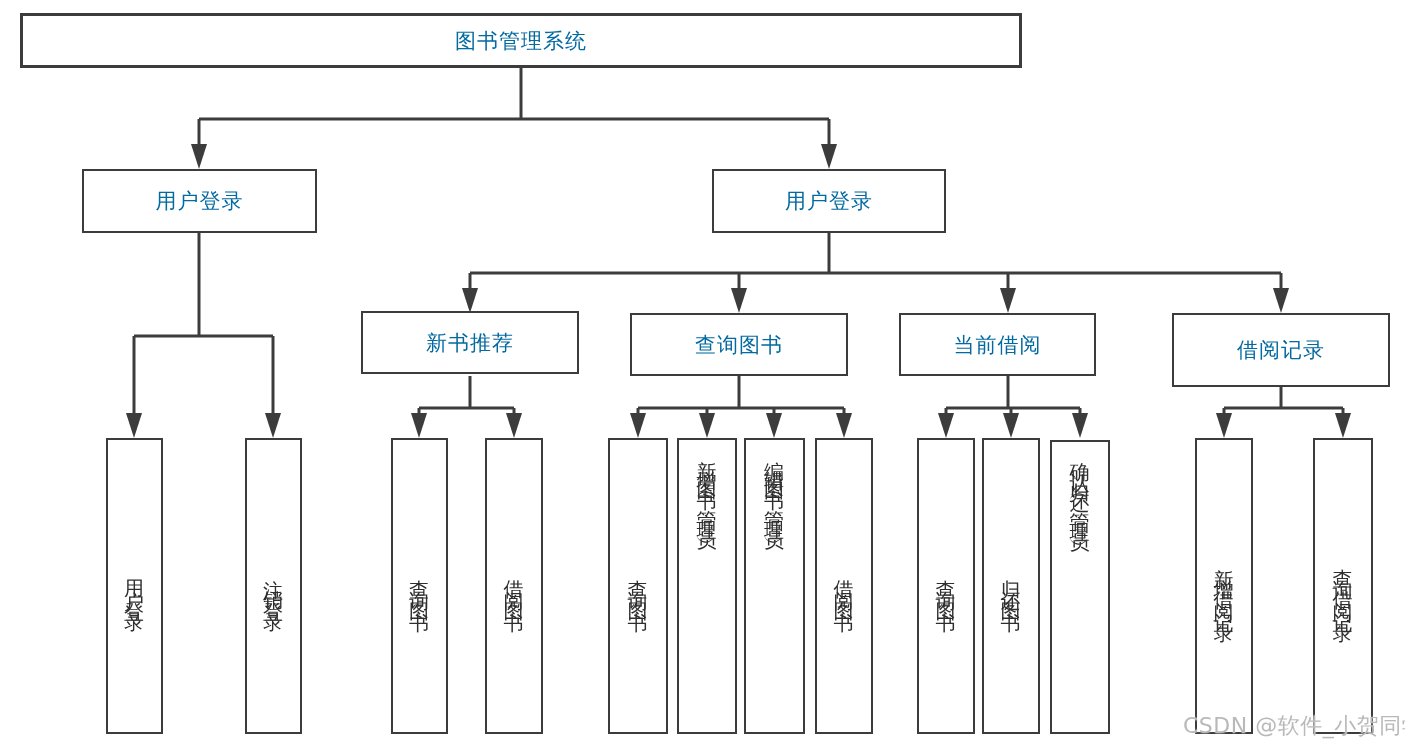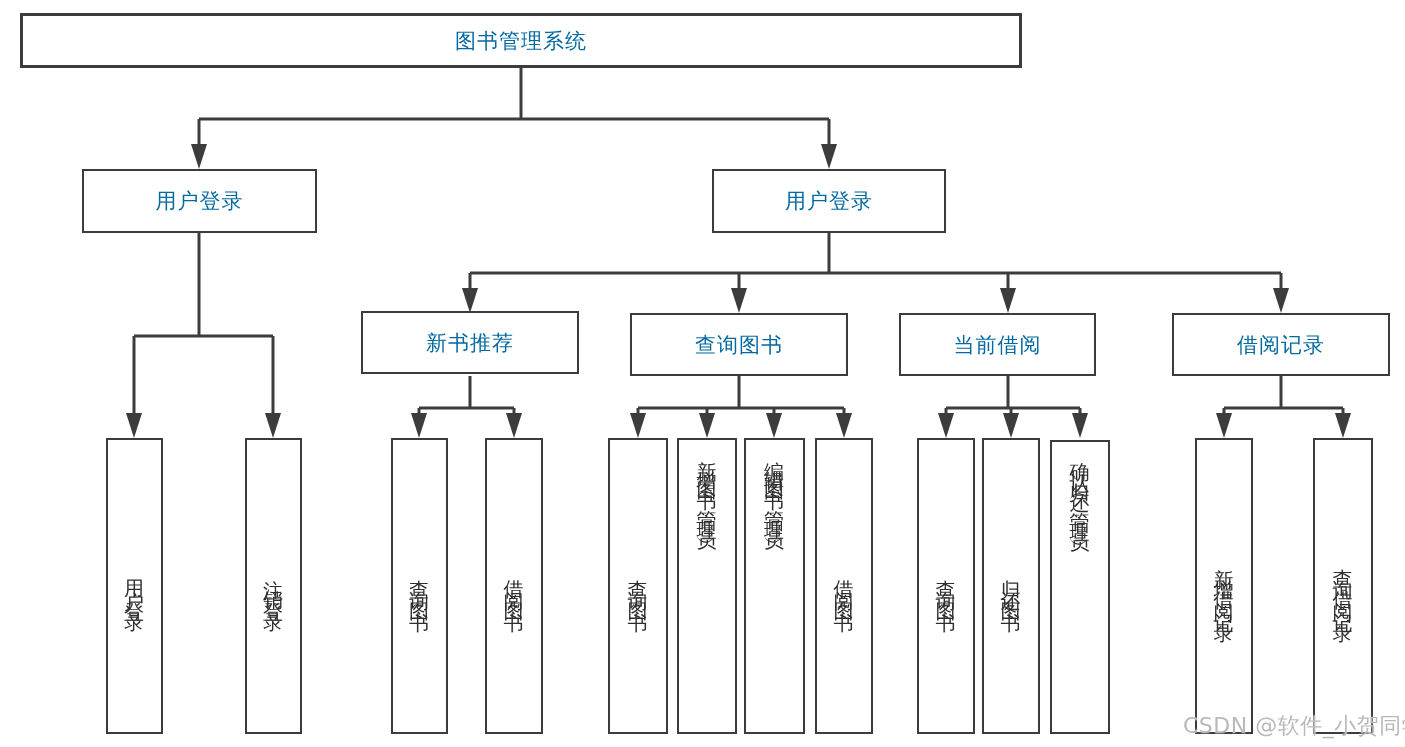--- a/index.html
+++ b/index.html
@@ -90,21 +90,21 @@
 
   <div class="node" style="left:361px;top:311px;width:218px;height:63px">
     <span class="htext">新书推荐</span>
   </div>
   <div class="node" style="left:630px;top:313px;width:218px;height:63px">
     <span class="htext">查询图书</span>
   </div>
   <div class="node" style="left:899px;top:313px;width:197px;height:63px">
     <span class="htext">当前借阅</span>
   </div>
-  <div class="node" style="left:1172px;top:313px;width:218px;height:63px">
+  <div class="node" style="left:1172px;top:313px;width:218px;height:74px">
     <span class="htext">借阅记录</span>
   </div>
 
   <div class="node" style="left:106px;top:438px;width:57px;height:296px">
     <span class="vtext">用户登录</span>
   </div>
   <div class="node" style="left:245px;top:438px;width:57px;height:296px">
     <span class="vtext">注销登录</span>
   </div>
 

